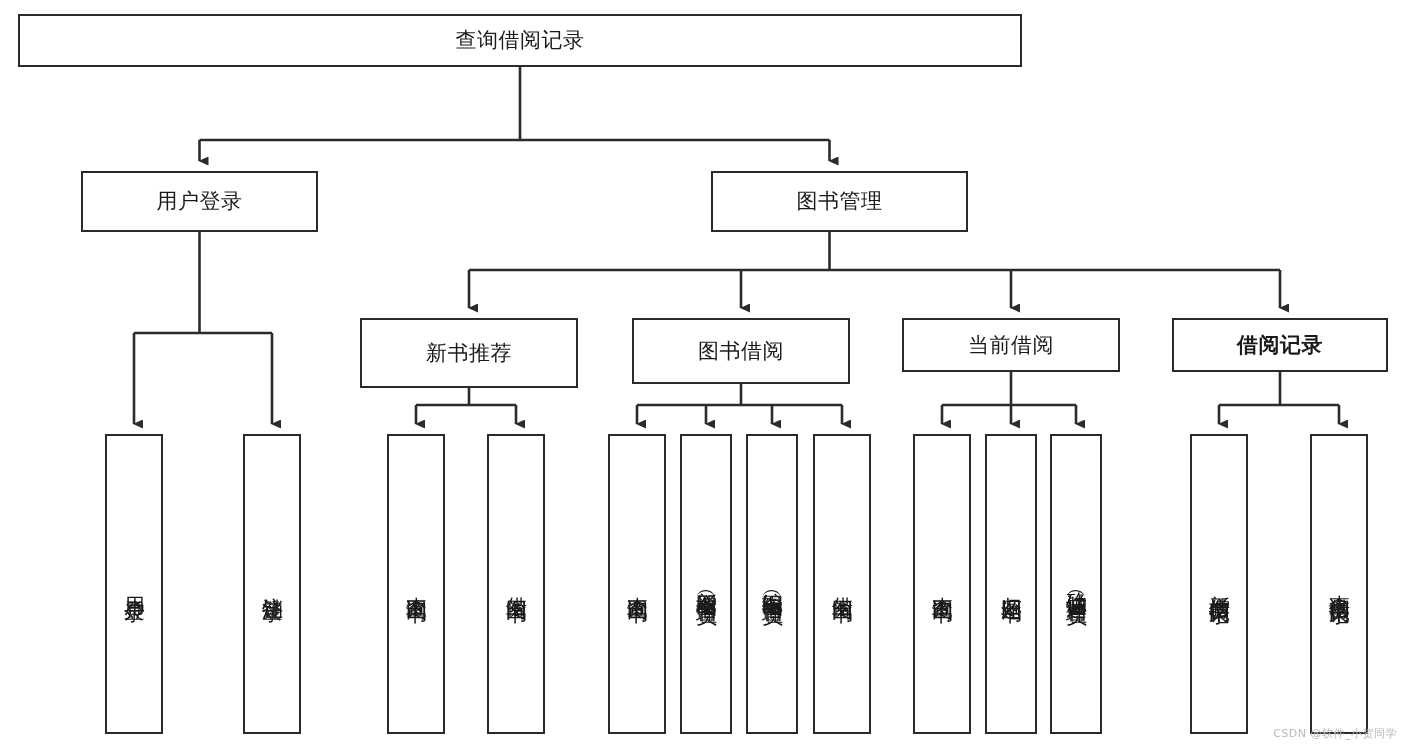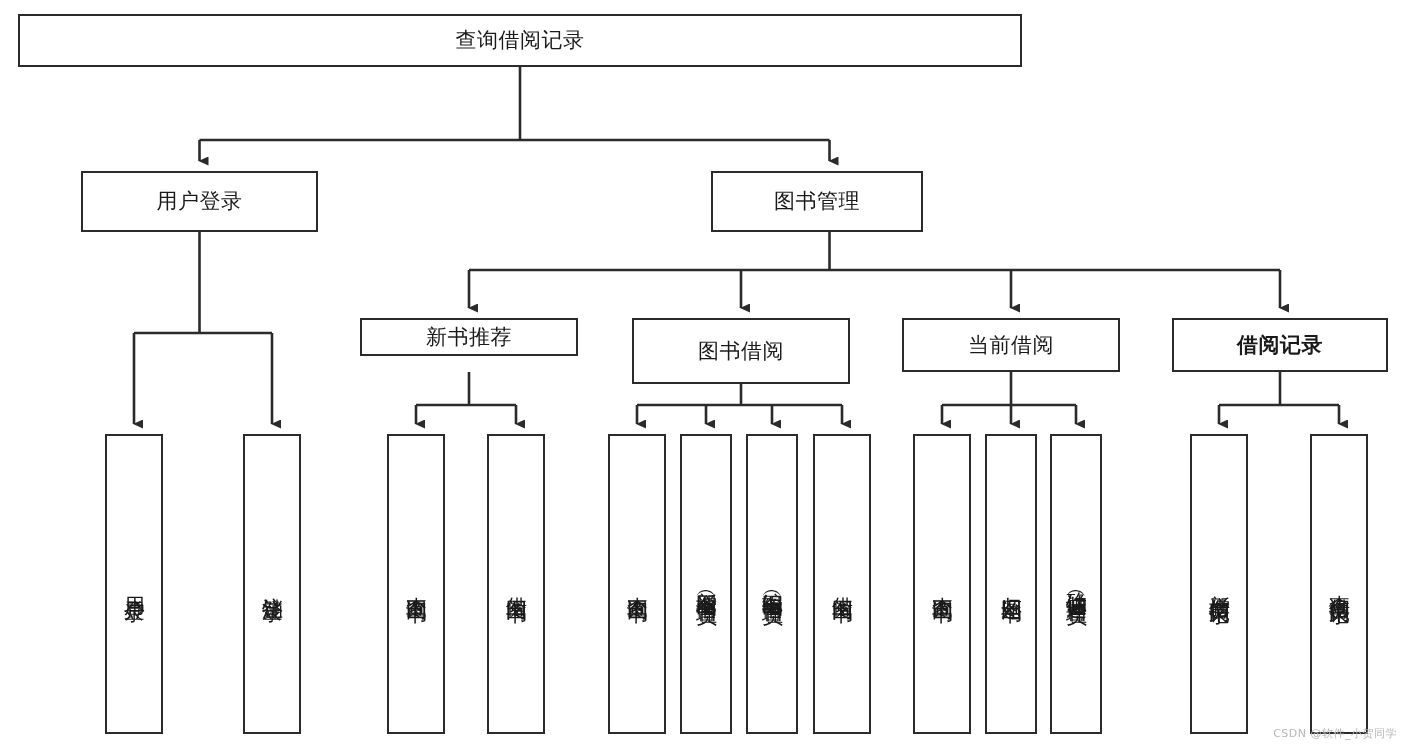--- a/index.html
+++ b/index.html
@@ -118,24 +118,24 @@
       </g>
   </svg>
 
   <div id="node-layer">
       <div class="node horiz" style="left: 18px; top: 14px; width: 1004px; height: 53px;">
         <span class="node-label">查询借阅记录</span>
       </div>
       <div class="node horiz" style="left: 81px; top: 171px; width: 237px; height: 61px;">
         <span class="node-label">用户登录</span>
       </div>
-      <div class="node horiz" style="left: 711px; top: 171px; width: 212px; height: 61px;">
+      <div class="node horiz" style="left: 711px; top: 171px; width: 257px; height: 61px;">
         <span class="node-label">图书管理</span>
       </div>
-      <div class="node horiz" style="left: 360px; top: 318px; width: 218px; height: 38px; align-items: center;">
+      <div class="node horiz" style="left: 360px; top: 318px; width: 218px; height: 70px; align-items: center;">
         <span class="node-label">新书推荐</span>
       </div>
       <div class="node horiz" style="left: 632px; top: 318px; width: 218px; height: 66px;">
         <span class="node-label">图书借阅</span>
       </div>
       <div class="node horiz" style="left: 902px; top: 318px; width: 218px; height: 54px;">
         <span class="node-label">当前借阅</span>
       </div>
       <div class="node horiz" style="left: 1172px; top: 318px; width: 216px; height: 54px; font-weight: bold;">
         <span class="node-label">借阅记录</span>

